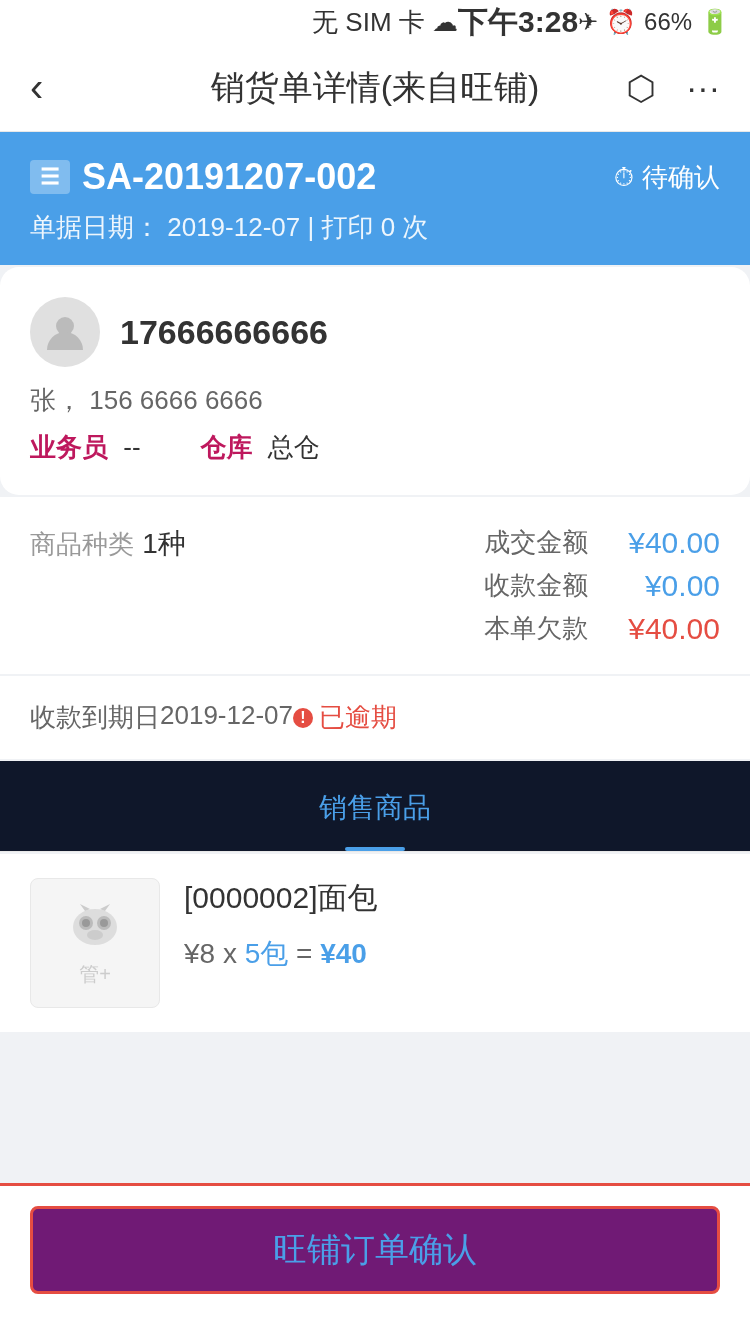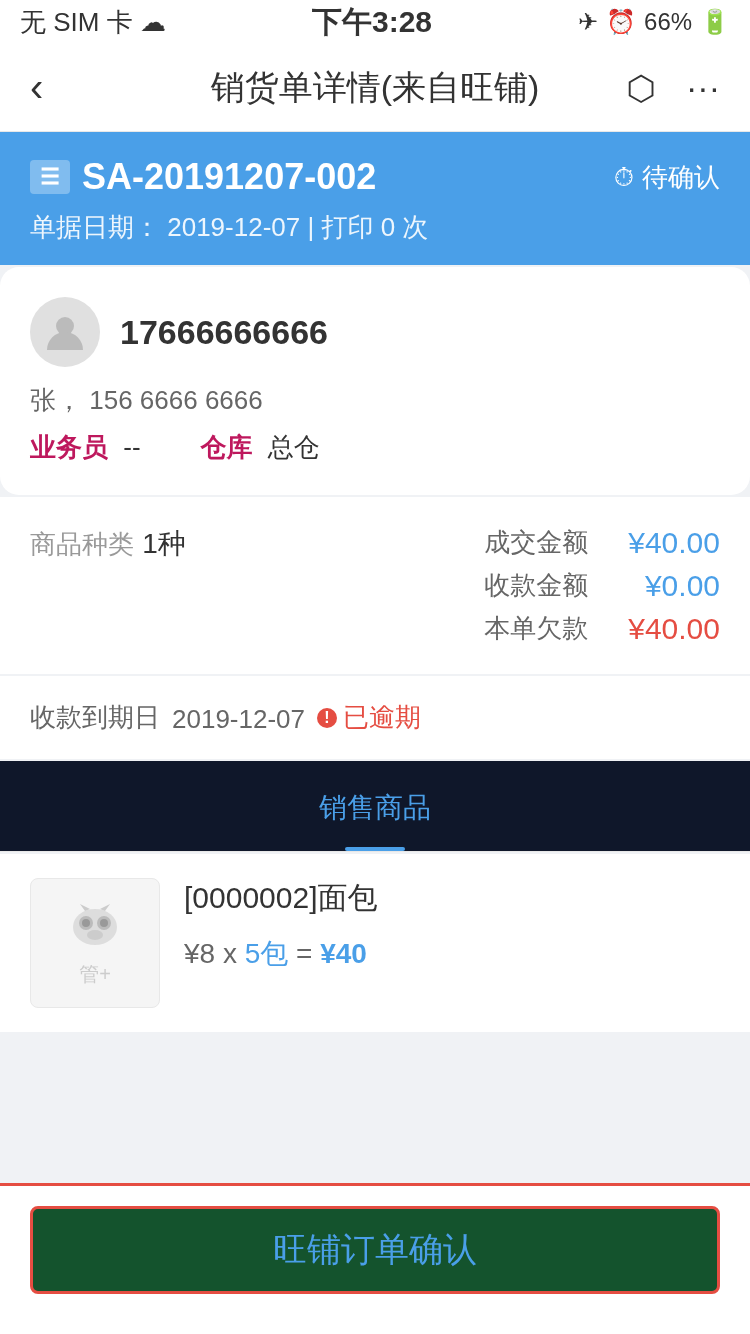--- a/index.html
+++ b/index.html
@@ -13,21 +13,21 @@
       color: #333;
       position: relative;
     }
 
     
     .status-bar {
       background: #fff;
       height: 44px;
       display: flex;
       align-items: center;
-      justify-content: space-between;
+      justify-content: flex-end;
       padding: 12px 20px;
       font-size: 26px;
       font-weight: 500;
     }
     .status-left { display: flex; align-items: center; gap: 10px; }
     .status-center { font-size: 30px; font-weight: 600; }
     .status-right { display: flex; align-items: center; gap: 8px; font-size: 24px; }
 
     
     .nav-bar {
@@ -162,22 +162,21 @@
     .amount-red { color: #e54d42; font-size: 30px; font-weight: 500; }
 
     
     .due-card {
       background: #fff;
       padding: 24px 30px;
       margin-bottom: 2px;
       font-size: 26px;
       color: #666;
       display: flex;
-      align-items: flex-end;
-      gap: 12px;
+      align-items: flex-start;
     }
     .overdue-badge {
       display: inline-flex;
       align-items: center;
       gap: 6px;
       color: #e54d42;
       font-size: 26px;
     }
     .overdue-dot {
       width: 20px;
@@ -276,21 +275,21 @@
       bottom: 0;
       left: 0;
       width: 750px;
       background: #fff;
       padding: 20px 30px 40px;
       border-top: 3px solid #e54d42;
     }
     .confirm-btn {
       width: 100%;
       height: 88px;
-      background: #14532d;
+      background: #701a75;
       border: 3px solid #e54d42;
       border-radius: 8px;
       font-size: 34px;
       color: #4a9fe8;
       cursor: pointer;
       display: flex;
       align-items: center;
       justify-content: center;
       font-weight: 500;
     }

